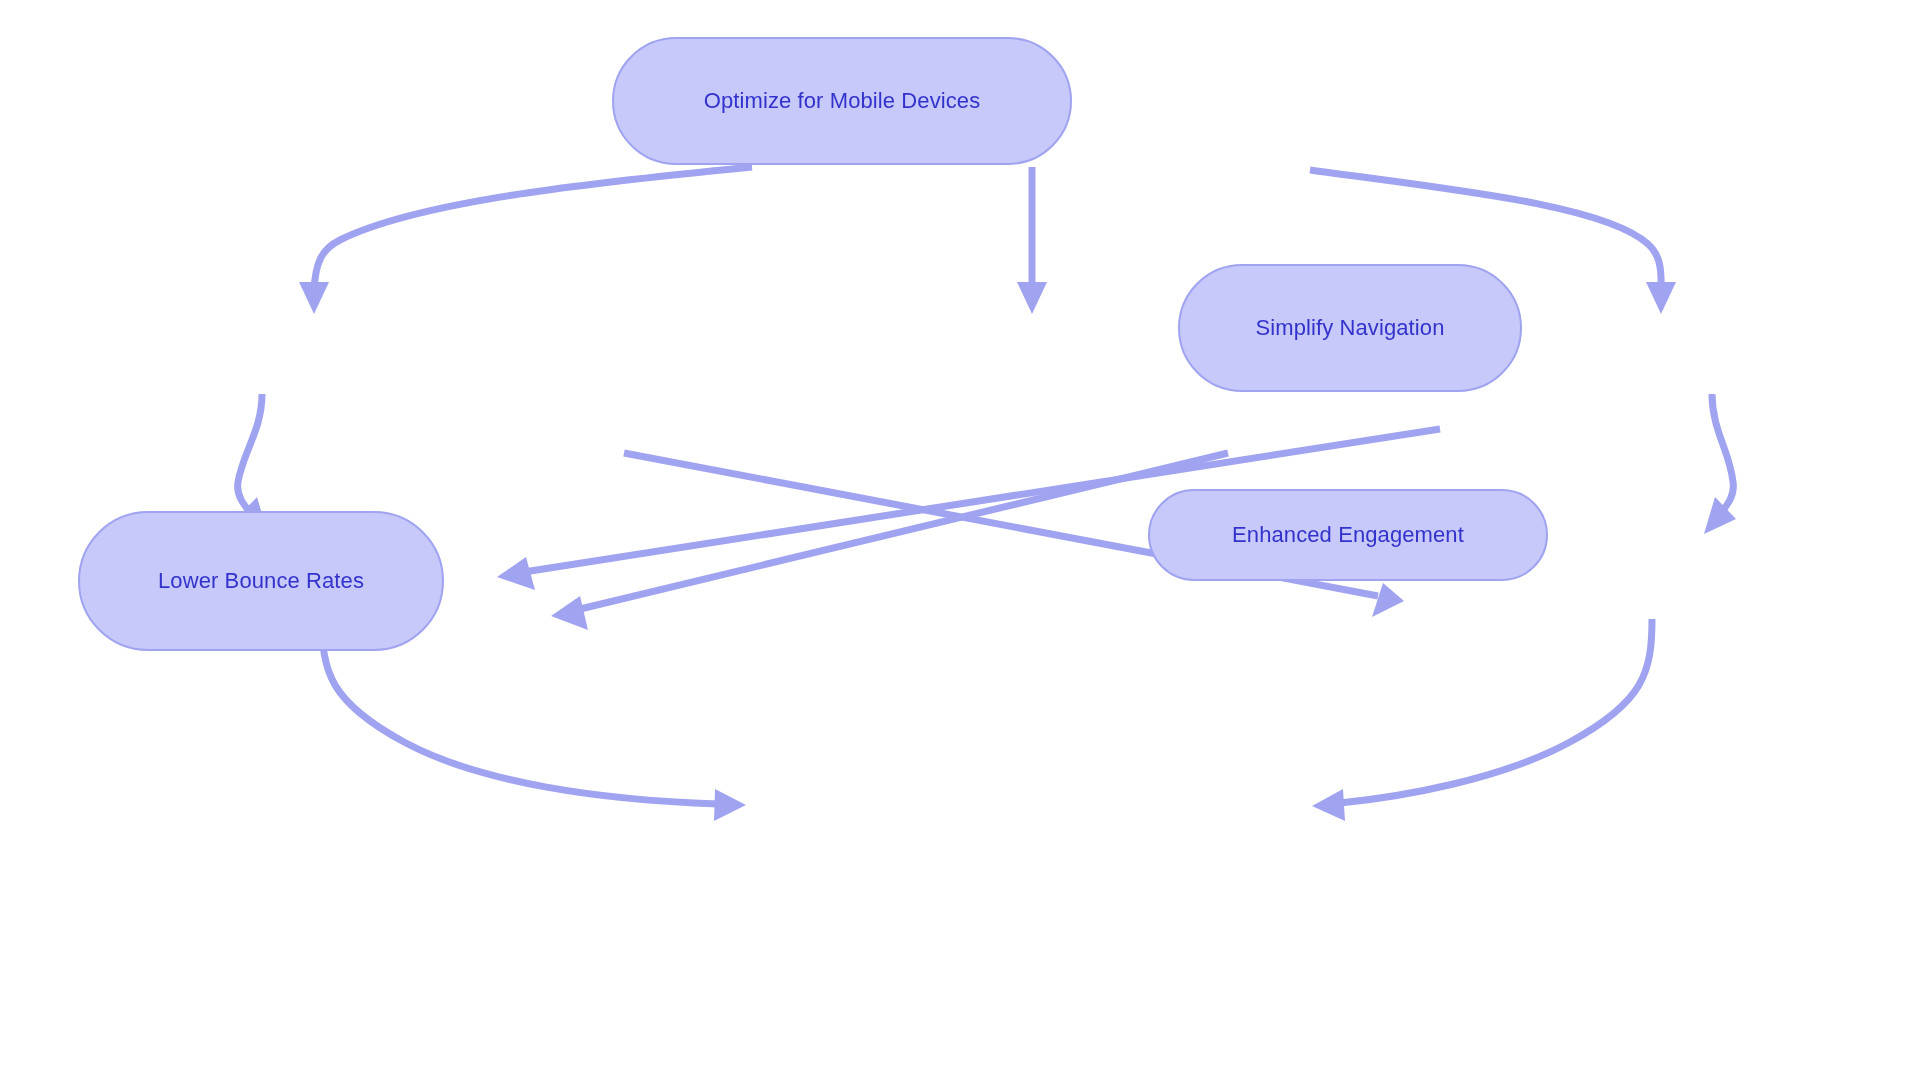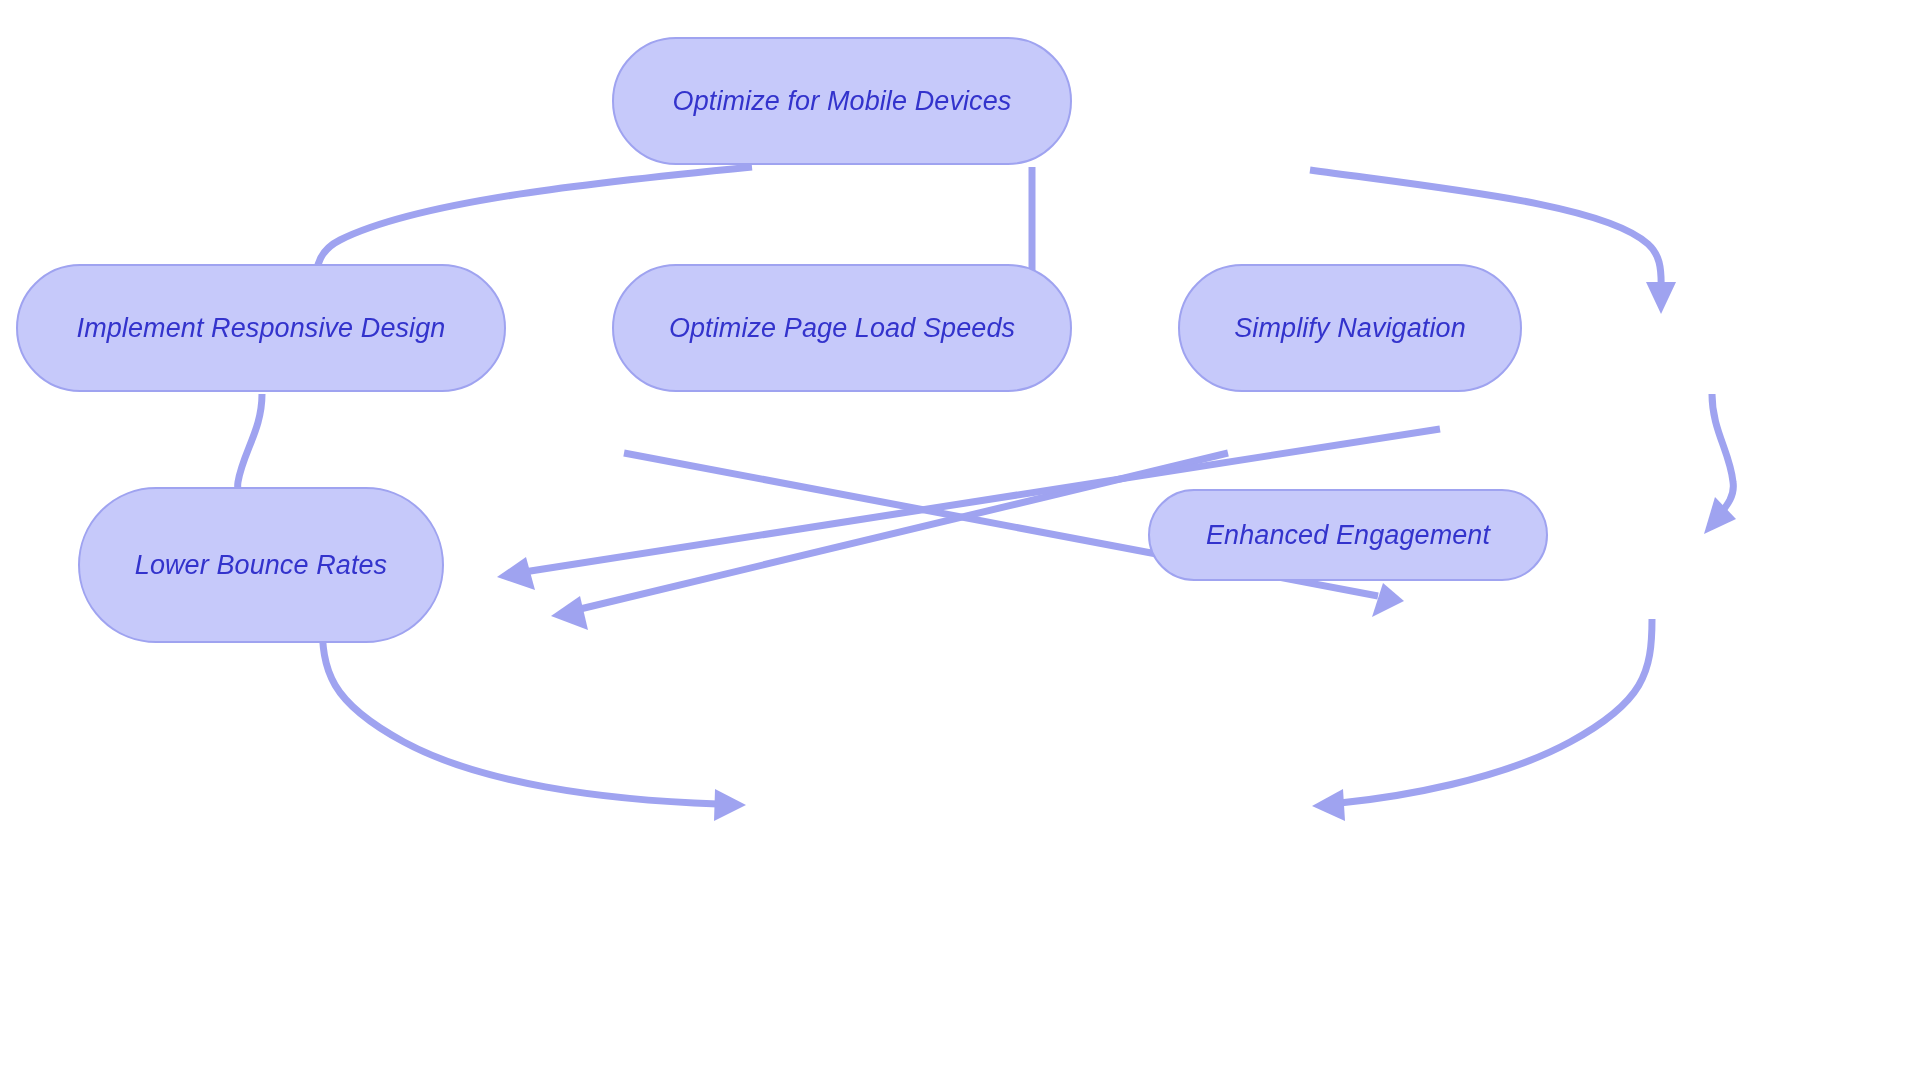--- a/index.html
+++ b/index.html
@@ -48,24 +48,23 @@
     justify-content: center;
     color: #3333CC;
     font-family: "Liberation Sans", sans-serif;
     font-weight: 400;
     letter-spacing: 0.1px;
     white-space: nowrap;
     user-select: none;
   }
   .node-label {
     color: #3333CC;
-    font-size: 27px;
+    font-size: 22px;
     line-height: 1;
     padding: 0 12px;
-    font-style: italic;
   }
 </style>
 </head>
 <body>
 
 <div id="flow-root">
 
   <svg id="edge-layer" viewBox="0 0 1920 1083" width="1920" height="1083" aria-hidden="true">
 
     <g>
@@ -116,33 +115,27 @@
     <g>
       <path class="edge-path" d="M 1652 619 C 1652 672 1644 702 1570 742 C 1500 780 1400 797 1340 803"></path>
       <polygon class="edge-head" points="1312,806 1343,789 1345,821"></polygon>
     </g>
   </svg>
 
   <div class="node" style="left:612px; top:37px; width:460px; height:128px;">
     <span class="node-label">Optimize for Mobile Devices</span>
   </div>
 
-  <div class="node" style="left:16px; top:264px; width:490px; height:128px;">
-    <span class="node-label">Implement Responsive Design</span>
-  </div>
 
-  <div class="node" style="left:612px; top:264px; width:460px; height:128px;">
-    <span class="node-label">Optimize Page Load Speeds</span>
-  </div>
 
   <div class="node" style="left:1178px; top:264px; width:344px; height:128px;">
     <span class="node-label">Simplify Navigation</span>
   </div>
 
-  <div class="node" style="left:78px; top:487px; width:366px; height:156px;">
+  <div class="node" style="left:78px; top:511px; width:366px; height:140px;">
     <span class="node-label">Lower Bounce Rates</span>
   </div>
 
   <div class="node" style="left:1148px; top:489px; width:400px; height:92px;">
     <span class="node-label">Enhanced Engagement</span>
   </div>
 
 
 </div>
 

